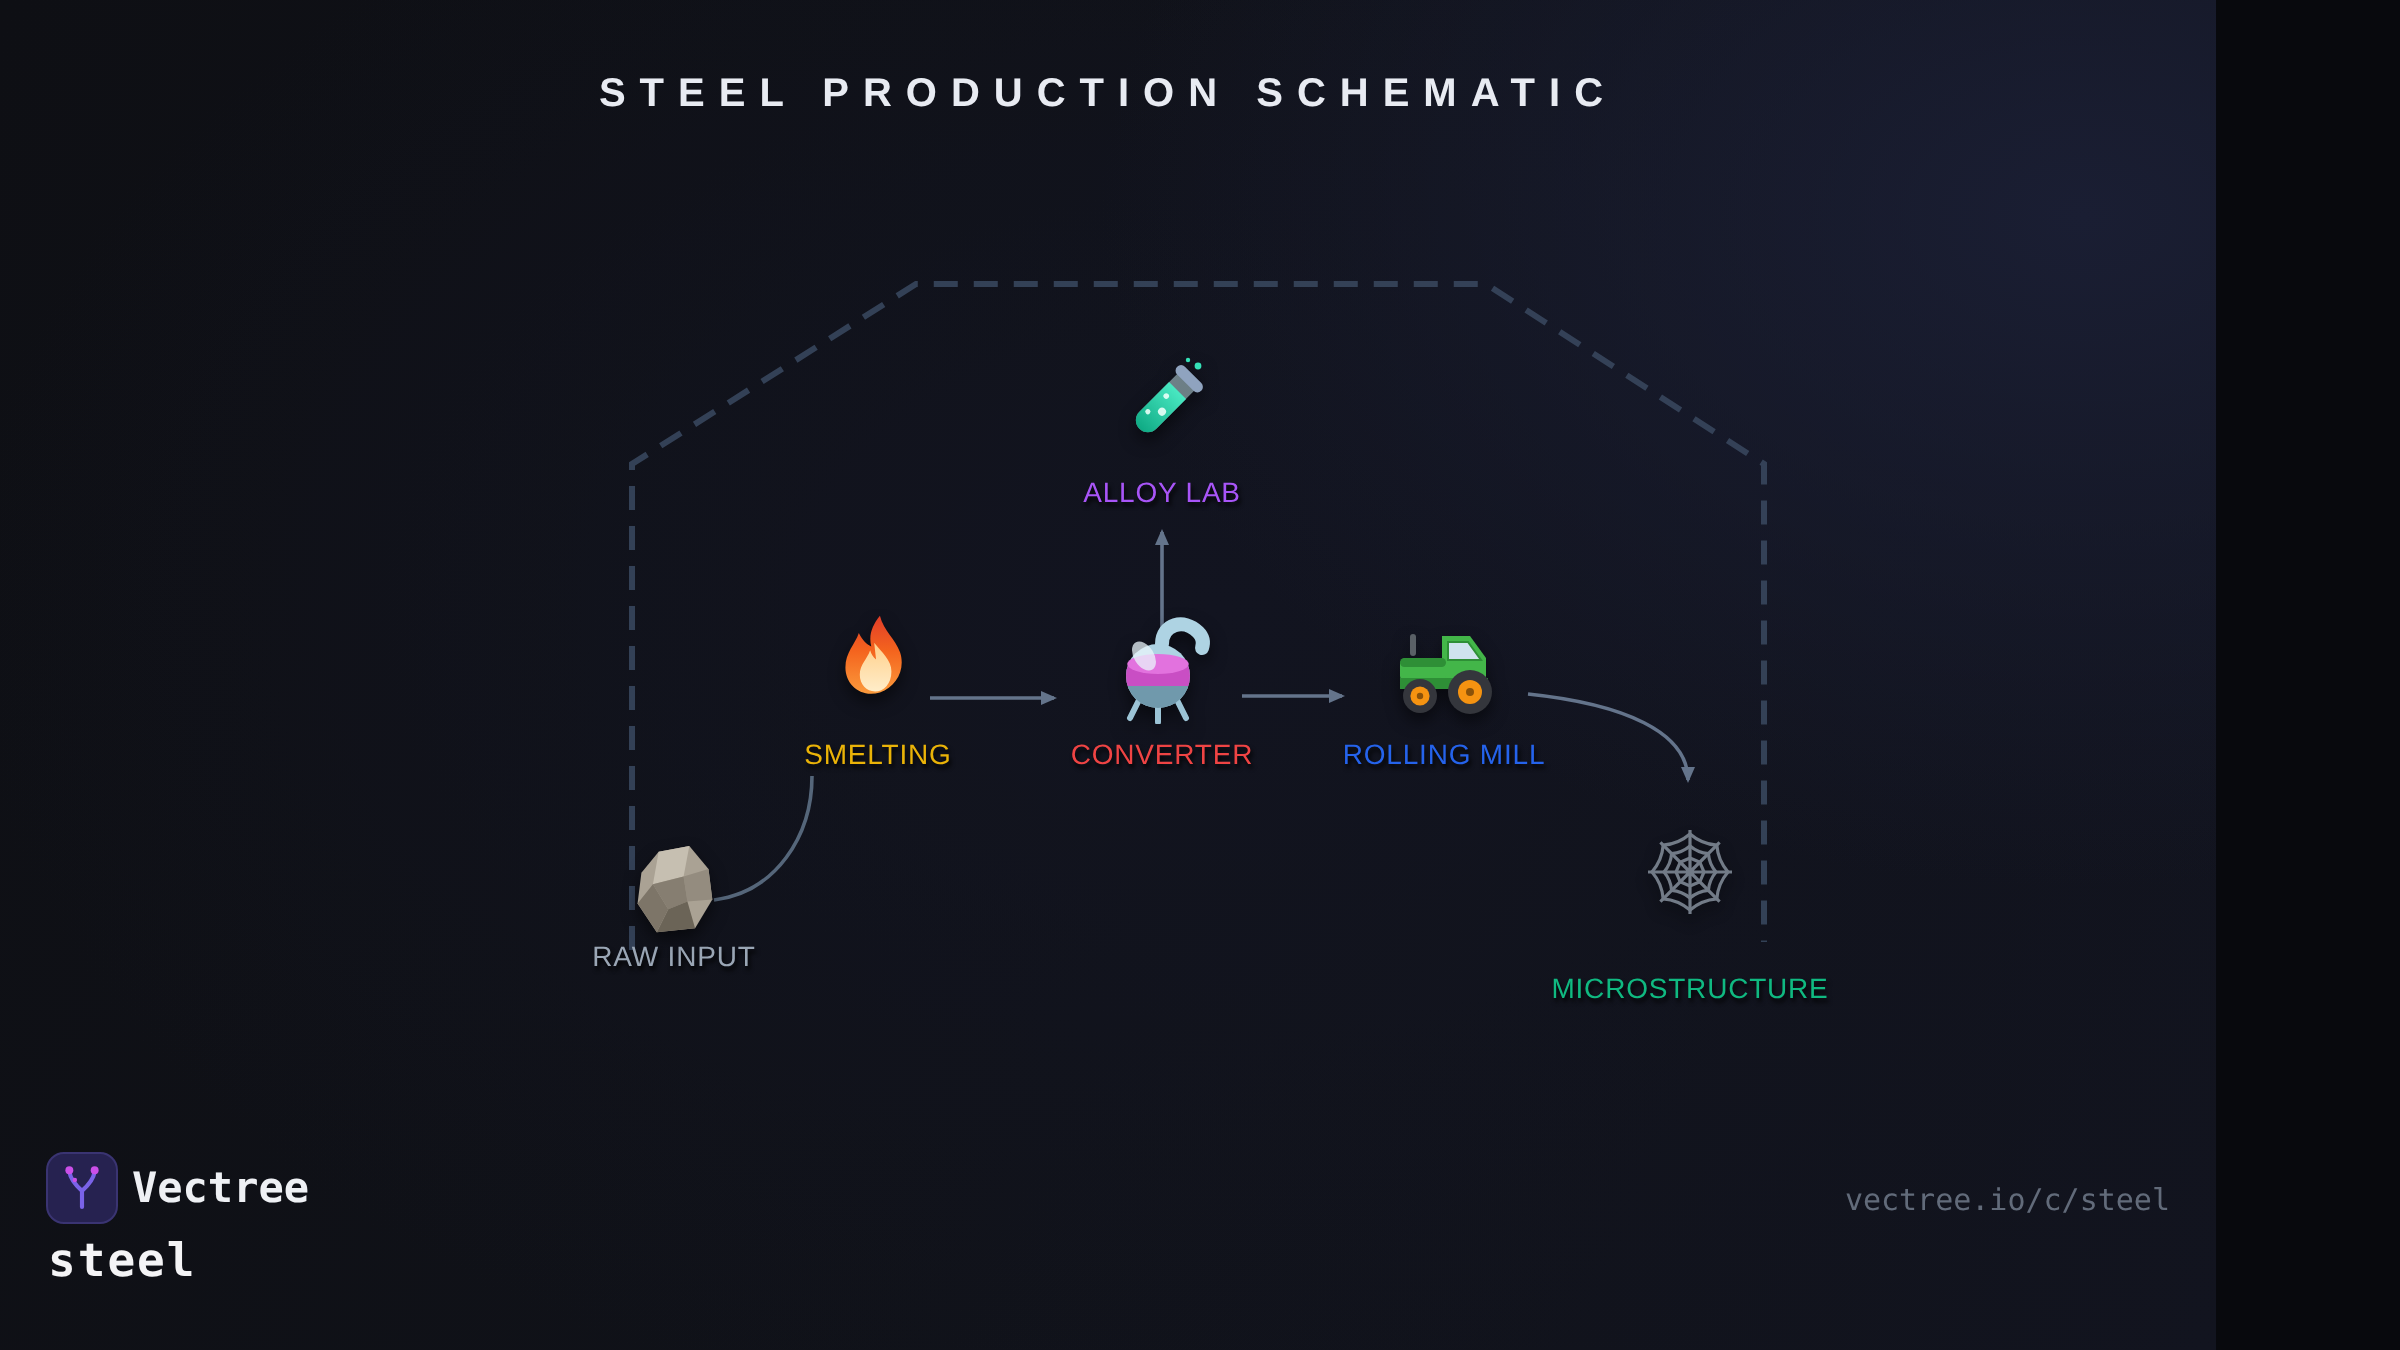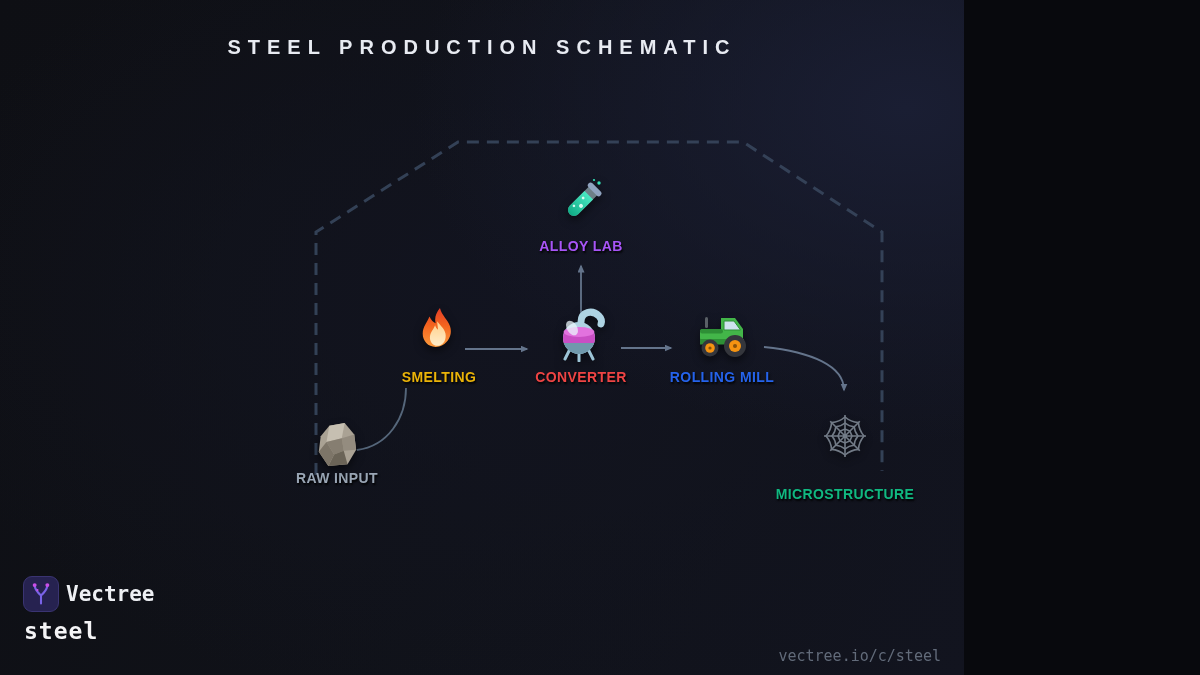--- a/index.html
+++ b/index.html
@@ -1,48 +1,48 @@
 <!DOCTYPE html>
 <html><head>
 <meta charset="utf-8">
 <style>
   html,body{margin:0;padding:0;background:#08090d;}
   .stage{
-    position:relative;width:964px;height:675px;overflow:hidden;
+    position:relative;width:1108px;height:675px;overflow:hidden;
     background:
       radial-gradient(820px 560px at 94% 16%, #1a1e33 0%, rgba(26,30,51,0) 60%),
       radial-gradient(900px 600px at 55% 45%, #121420 0%, rgba(18,20,32,0) 70%),
       linear-gradient(115deg,#0e0f14 0%,#101219 55%,#12141f 100%);
     font-family:"Liberation Sans",sans-serif;
   }
   .title{
     position:absolute;left:0;top:36px;width:100%;text-align:center;
     color:#e8ebf2;font-size:20px;font-weight:600;letter-spacing:7px;margin:0;
   }
   svg.wires{position:absolute;left:0;top:0;}
   .node{position:absolute;width:150px;display:flex;flex-direction:column;align-items:center;}
   .node .icon svg{filter:drop-shadow(0 4px 4px rgba(0,0,0,.5));display:block;}
   .node .label{
-    font-size:14px;font-weight:700;letter-spacing:.4px;white-space:nowrap;
+    font-size:14px;font-weight:400;letter-spacing:.4px;white-space:nowrap;
     text-shadow:1px 2px 2px rgba(0,0,0,.9);
   }
   .logo-box{
     position:absolute;left:23px;top:576px;width:34px;height:34px;border-radius:9px;
     background:#262250;border:1px solid #3a3472;display:flex;align-items:center;justify-content:center;
   }
   .brand{
     position:absolute;left:66px;top:584px;color:#eef0f4;font-weight:700;
     font-family:"DejaVu Sans Mono",monospace;font-size:21px;line-height:20px;
   }
   .chart-title{
     position:absolute;left:24px;top:612px;color:#f4f4f6;font-weight:700;
     font-family:"DejaVu Sans Mono",monospace;font-size:23px;line-height:38px;letter-spacing:1px;
   }
   .watermark{
-    position:absolute;right:23px;top:647px;color:#626b7a;
+    position:absolute;right:23px;top:591px;color:#626b7a;
     font-family:"DejaVu Sans Mono",monospace;font-size:15px;
   }
 </style>
 </head>
 <body>
 
 <div class="stage">
 
   <h1 class="title">STEEL PRODUCTION SCHEMATIC</h1>
 

